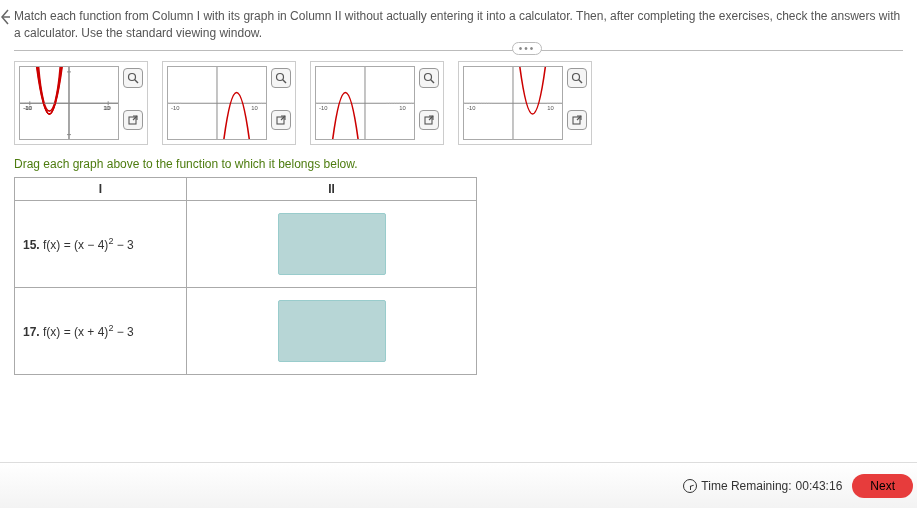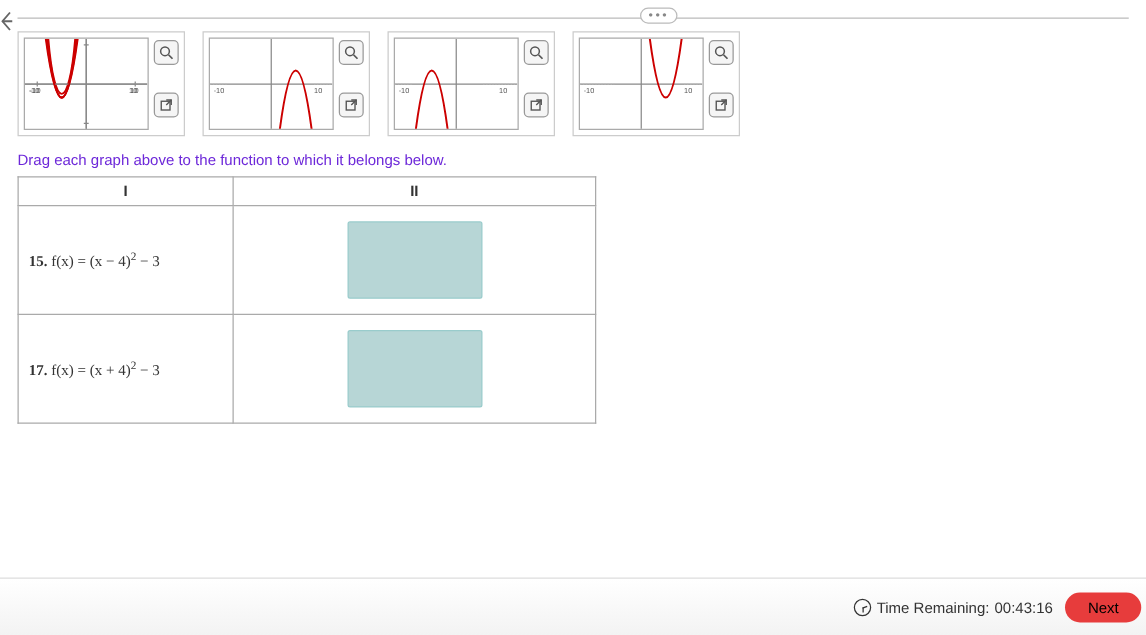--- a/index.html
+++ b/index.html
@@ -9,27 +9,27 @@
 .hr-wrap { position: relative; margin: 6px 0 10px 0; }
 .hr-line { border: none; border-top: 1px solid #bbb; }
 .hr-pill { position: absolute; top: -8px; left: 56%; background: #fff; border: 1px solid #bbb; border-radius: 10px; padding: 0 6px; font-size: 10px; color: #888; letter-spacing: 2px; cursor: pointer; }
 .graphs-row { display: flex; gap: 14px; margin-bottom: 12px; }
 .graph-card { border: 1px solid #ccc; padding: 4px; display: flex; align-items: flex-start; gap: 4px; background: #fff; }
 .graph-box { width: 100px; height: 74px; border: 1px solid #aaa; position: relative; background: #fff; overflow: hidden; }
 .graph-box svg { position: absolute; top:0; left:0; }
 .ctrl-col { display:flex; flex-direction:column; gap: 22px; align-items:center; padding-top:2px;}
 .ctrl-btn { width: 20px; height: 20px; border: 1px solid #999; border-radius: 4px; background: #f5f5f5; display:flex; align-items:center; justify-content:center; cursor:pointer; }
 .ctrl-btn svg { width: 12px; height: 12px; }
-.drag-instr { font-size: 12px; color: #6d28d9; margin-bottom: 6px; }
+.drag-instr { font-size: 12px; color: #4d7c0f; margin-bottom: 6px; }
 .match-table { border-collapse: collapse; }
 .match-table th, .match-table td { border: 1px solid #aaa; padding: 0; }
 .match-table th { font-weight: bold; font-size: 12px; padding: 4px 0; text-align: center; }
 .col-i { width: 172px; }
 .col-ii { width: 290px; }
-.func-cell { height: 86px; padding: 0 8px; display:flex; align-items:center; font-size: 12px; font-family: Liberation Serif, serif; }
+.func-cell { height: 86px; padding: 0 8px; display:flex; align-items:center; font-size: 12px; }
 .drop-cell { height: 86px; display:flex; align-items:center; justify-content:center; }
 .drop-zone { width: 108px; height: 62px; background: #b7d6d6; border: 1px solid #9cc; border-radius: 2px; cursor: pointer; }
 .footer-bar { position: absolute; bottom: 0; left: 0; right: 0; height: 46px; background: linear-gradient(#fff,#f3f3f3); border-top: 1px solid #ddd; display:flex; align-items:center; justify-content:flex-end; padding: 0 4px; gap: 10px; font-size: 12px; }
 .time-wrap { display:flex; align-items:center; gap:4px; color:#333; }
 .clock-icon { width:14px; height:14px; border:1.4px solid #333; border-radius:50%; position:relative; }
 .clock-icon::before { content:""; position:absolute; left:50%; top:50%; width:4px; height:1px; background:#333; transform-origin:left; transform: rotate(-20deg);}
 .clock-icon::after { content:""; position:absolute; left:50%; top:50%; width:1px; height:4px; background:#333; transform-origin:top; }
 .next-btn { background:#e73c3c; color:#000000; border:none; border-radius: 14px; padding: 5px 18px; font-size: 12px; cursor:pointer; }
 sup { font-size: 0.75em; }
 .left-arrow { position:absolute; top:6px; left:-2px; width:14px; height:22px; display:flex; align-items:center; justify-content:center; color:#666;}
@@ -43,20 +43,21 @@
 <body>
 
 <div class="left-arrow">
   <svg viewBox="0 0 10 16" width="10" height="16">
       <path d="M8 1 L2 8 L8 15" stroke="#666" stroke-width="1.5" fill="none"></path>
       <path d="M2 8 H10" stroke="#666" stroke-width="1.5"></path>
     </svg>
 </div>
 
 <div class="page">
+  <p class="instructions">Match each function from Column I with its graph in Column II without actually entering it into a calculator. Then, after completing the exercises, check the answers with a calculator. Use the standard viewing window.</p>
 
   <div class="hr-wrap">
     <hr class="hr-line">
     <div class="hr-pill">•••</div>
   </div>
 
   <div class="graphs-row">
 
     <div class="graph-card">
       <div class="graph-box">

